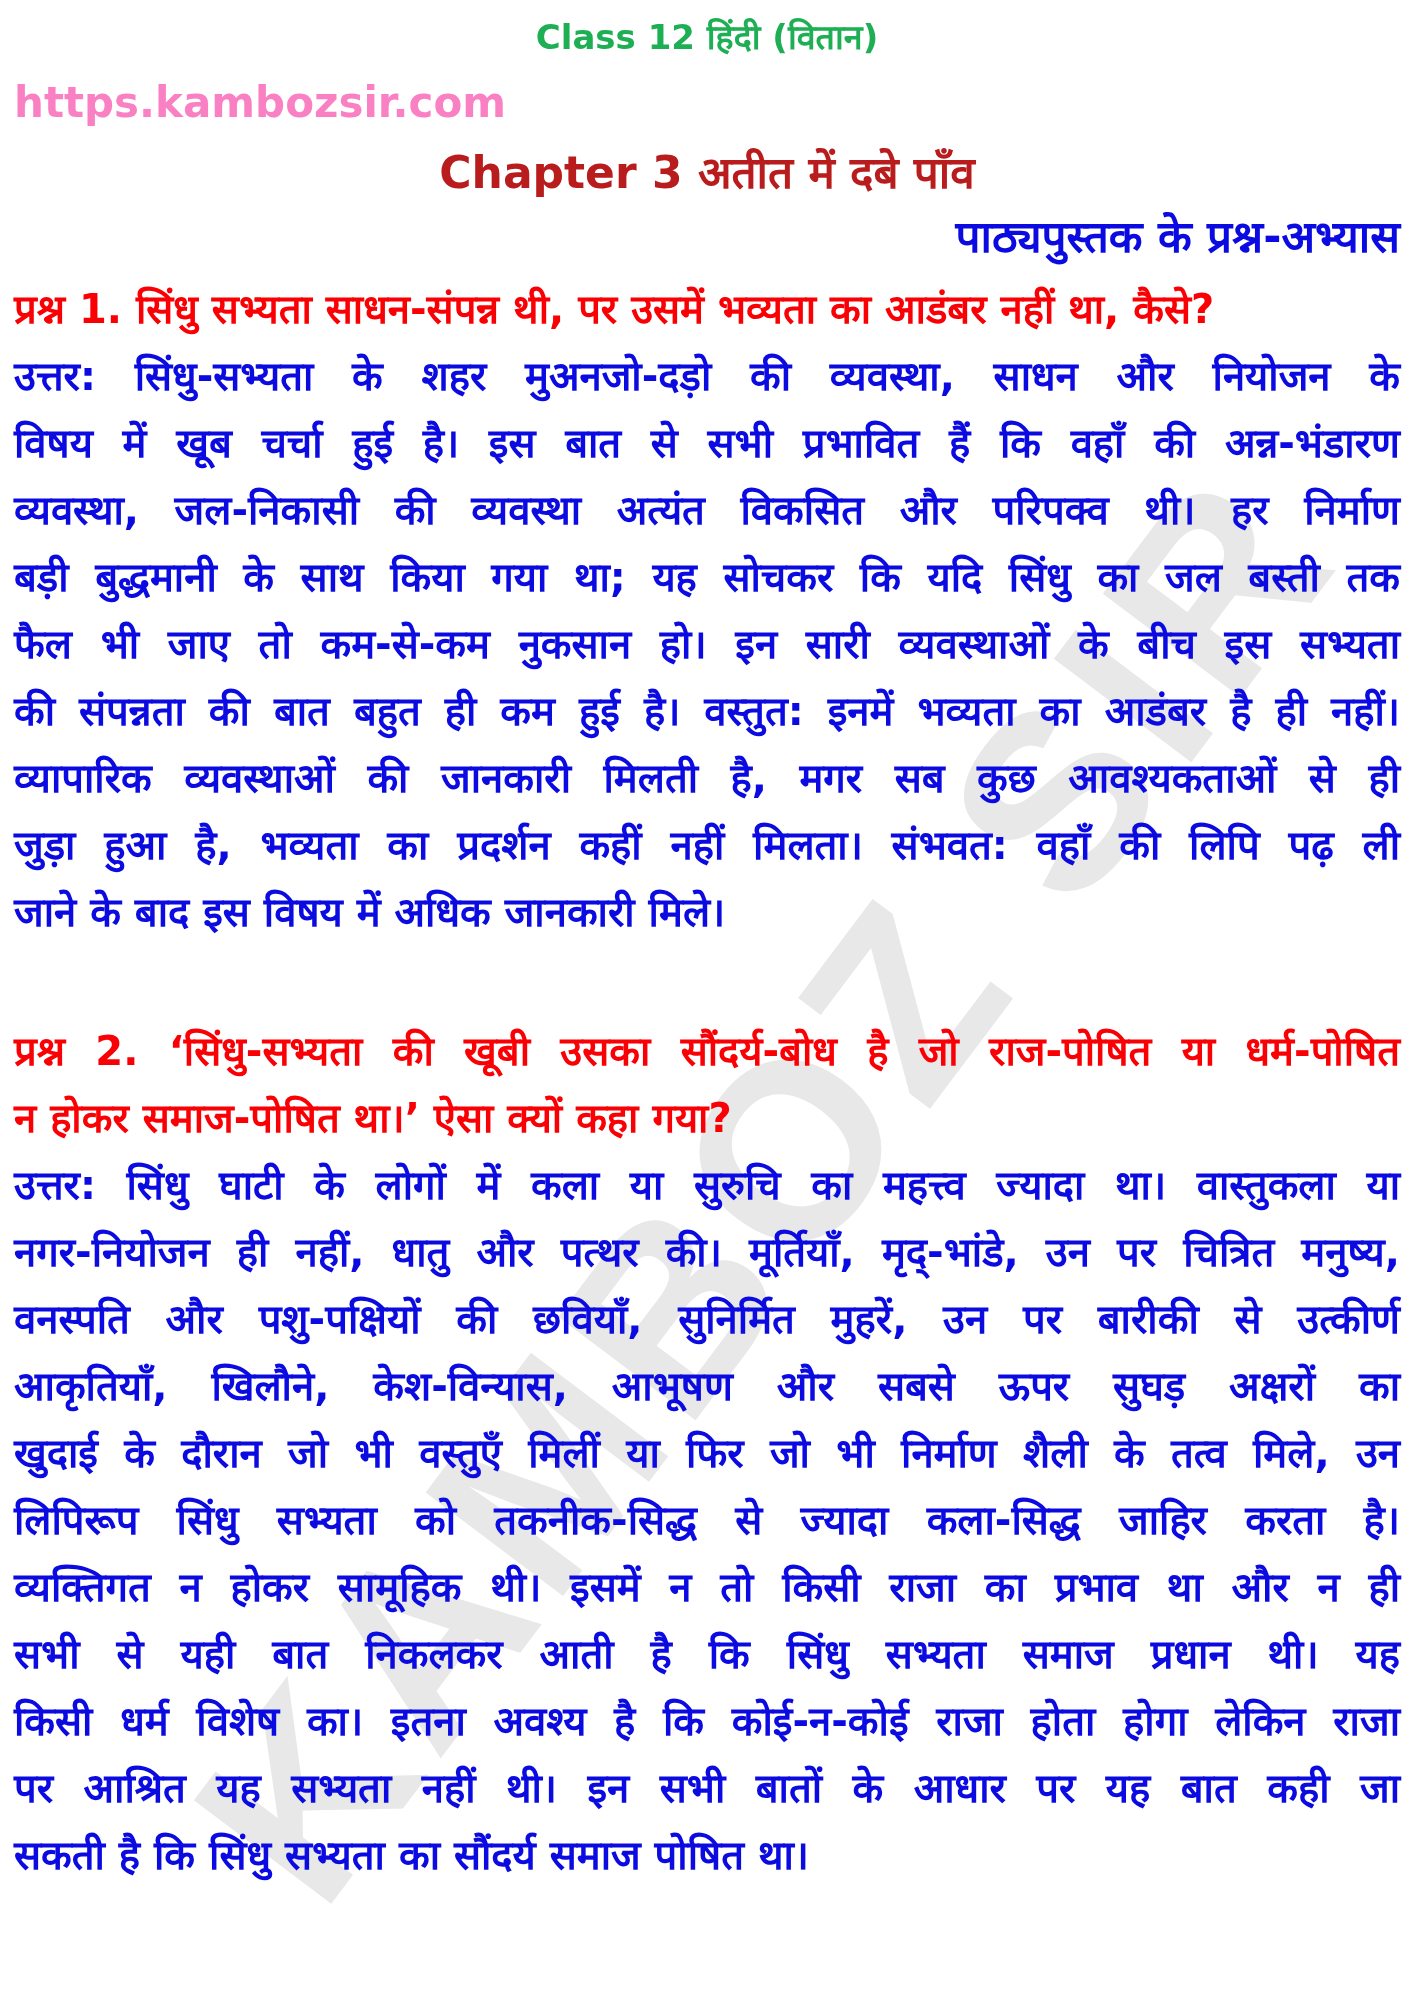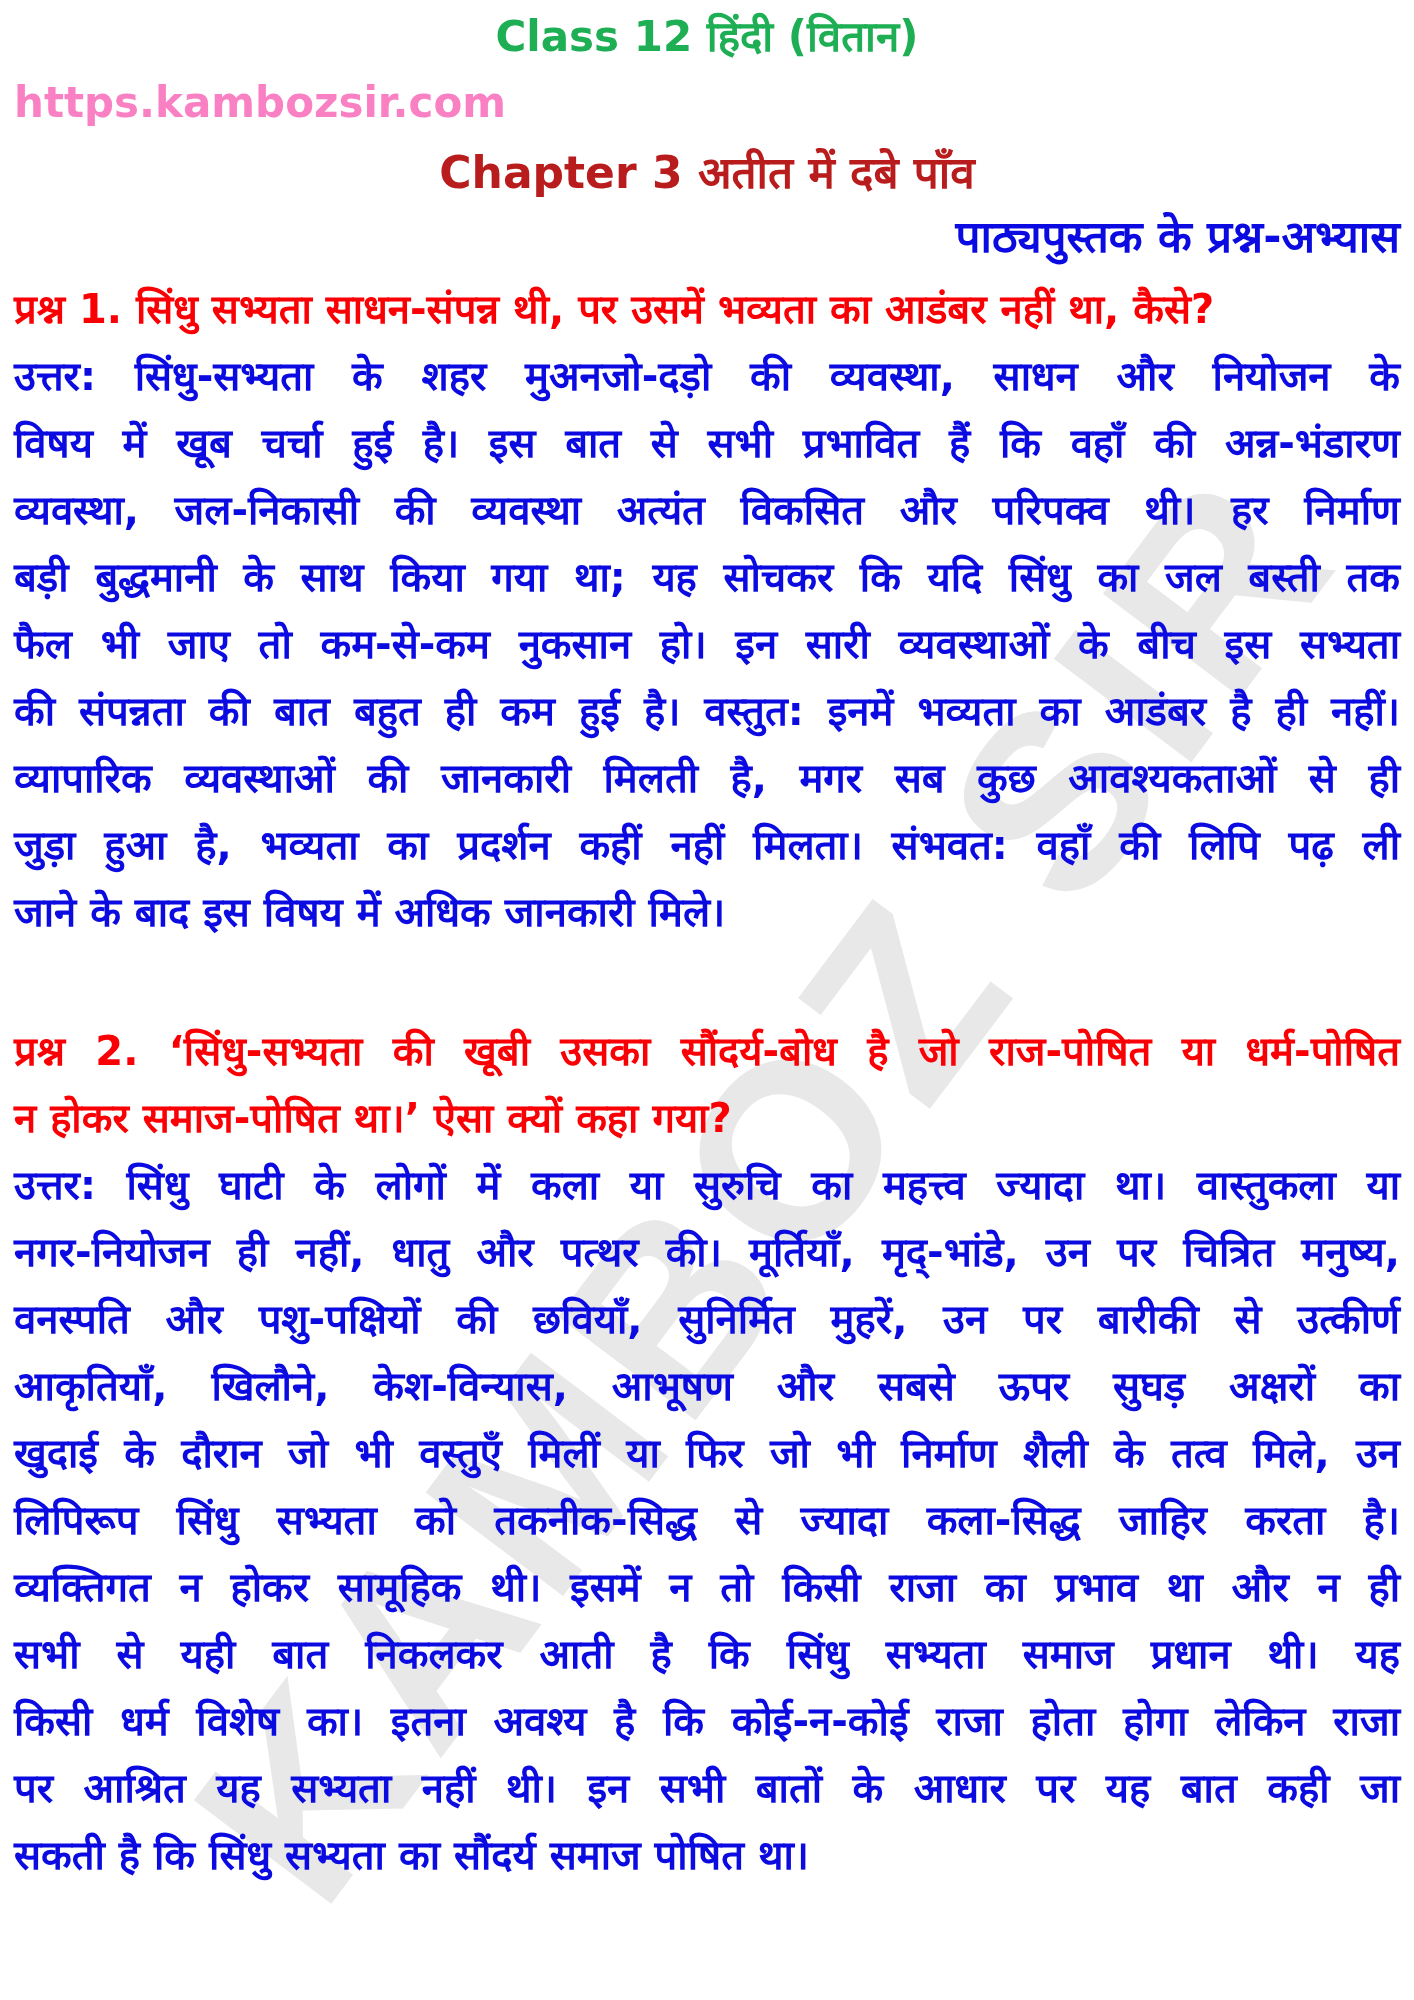--- a/index.html
+++ b/index.html
@@ -35,21 +35,21 @@
   }
   .page {
     position: absolute;
     inset: 0;
     z-index: 1;
     padding: 6px 14px 0 14px;
     box-sizing: border-box;
   }
   .h-course {
     color: #1eaf55;
-    font-size: 42px;
+    font-size: 34px;
     line-height: 58px;
     font-weight: bold;
     text-align: center;
     margin-top: 2px;
   }
   .h-url {
     color: #fa80c4;
     font-size: 42px;
     line-height: 58px;
     font-weight: bold;

